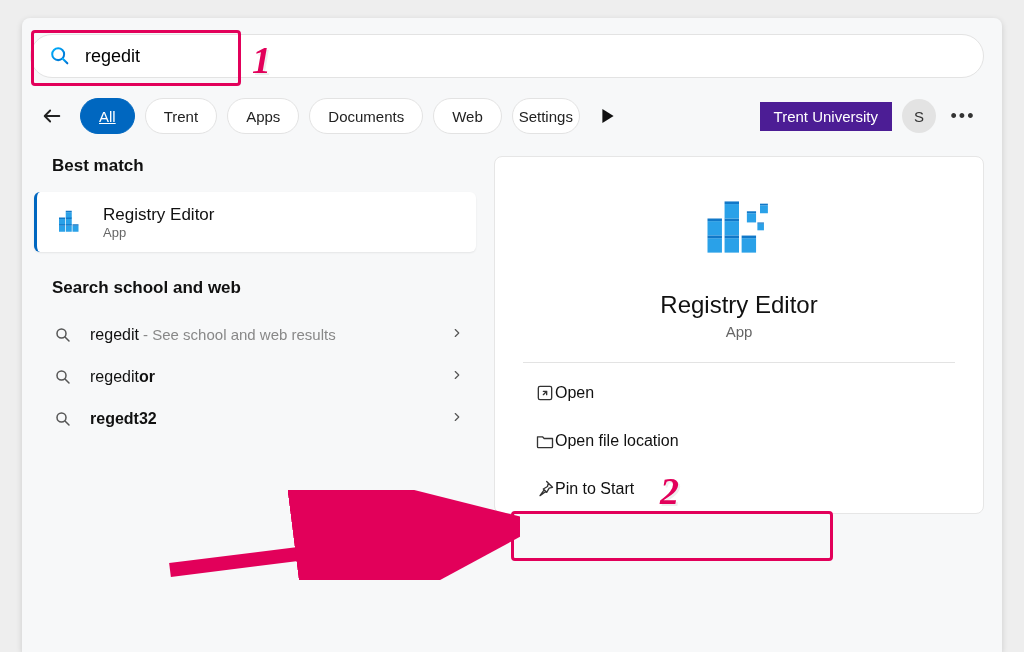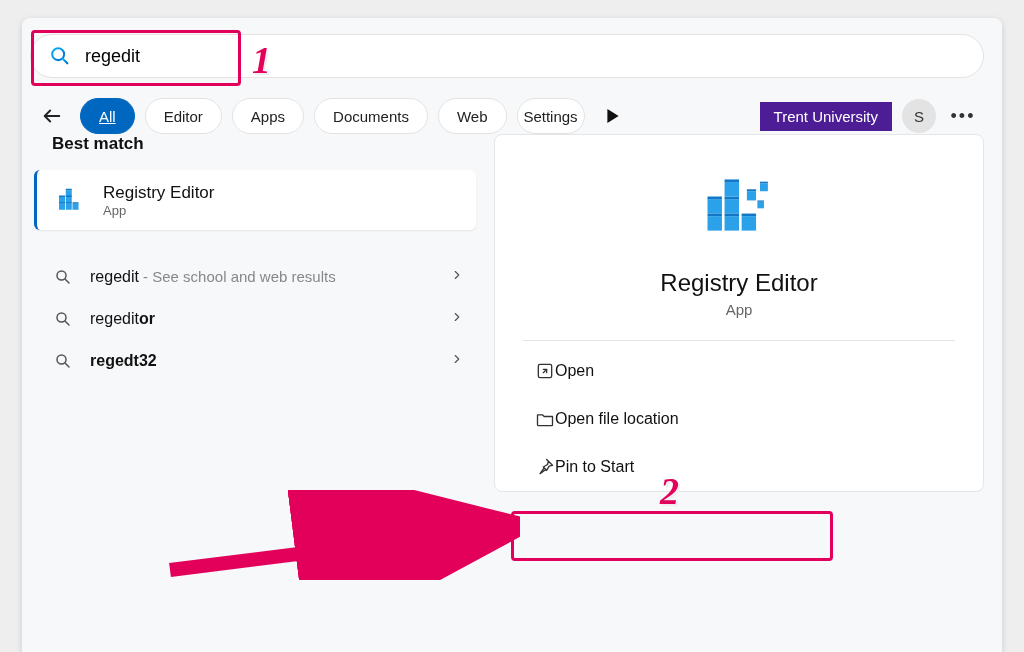--- a/index.html
+++ b/index.html
@@ -23,21 +23,21 @@
   .pill { height: 36px; padding: 0 18px; display:flex; align-items:center; justify-content:center; border-radius: 18px; background:#fff; border:1px solid #e3e3e3; font-size:15px; color:#222; cursor:pointer; white-space:nowrap; overflow:hidden; }
   .pill.active { background:#0067c0; color:#fff; border-color:#0067c0;text-decoration:underline; }
   .tab-settings { width: 68px; }
   .play-btn { width:36px; height:36px; display:flex; align-items:center; justify-content:center; border-radius:18px; cursor:pointer; }
   .tabs-spacer { flex:1; }
   .org-chip { background:#4c1d95; color:#fff; border-radius:0; padding:6px 14px; font-size:15px; }
   .avatar { width:34px; height:34px; border-radius:50%; background:#e3e3e3; color:#333; display:flex; align-items:center; justify-content:center; font-size:15px; }
   .more-btn { width:34px; height:34px; display:flex; align-items:center; justify-content:center; font-size:18px; cursor:pointer; letter-spacing:2px; color:#333; }
 
   
-  .body-cols { display:flex; gap: 14px; }
+  .body-cols { display:flex; margin-top: 22px; gap: 14px; }
   .col-left { width: 450px; }
   .col-right { flex:1; background:#fff; border-radius:8px; border:1px solid #e6e6e6; padding: 30px 28px 0 28px; display:flex; flex-direction:column; align-items:center; }
 
   .section-heading { font-weight:600; font-size:17px; padding-left: 22px; margin-bottom: 16px; color:#111; }
 
   .result-card { background:#fff; border-radius:6px; display:flex; align-items:center; padding:12px 16px; gap:14px; box-shadow:0 1px 2px rgba(0,0,0,0.08); border-left:3px solid #0067c0; margin:0 4px 26px 4px; }
   .result-card .app-icon { width:36px; height:36px; }
   .result-titles .title { font-size:17px; font-weight:400; color:#111; }
   .result-titles .sub { font-size:13px; color:#666; }
 
@@ -82,21 +82,21 @@
     <input class="search-input" value="regedit" placeholder="Type here to search" style="">
   </div>
 
   <div class="tabs-row">
     <div class="back-btn">
       <svg width="22" height="22" viewBox="0 0 24 24">
         <path d="M20 12H5 M10 6l-6 6 6 6" fill="none" stroke="#222" stroke-width="2" stroke-linecap="round" stroke-linejoin="round"></path>
       </svg>
     </div>
     <div class="pill active">All</div>
-    <div class="pill">Editor</div>
+    <div class="pill">Trent</div>
     <div class="pill">Apps</div>
     <div class="pill">Documents</div>
     <div class="pill">Web</div>
     <div class="pill tab-settings">Settings</div>
     <div class="play-btn">
       <svg width="14" height="14" viewBox="0 0 10 10">
           <path d="M1 0l8 5-8 5z" fill="#111"></path>
         </svg>
     </div>
     <div class="tabs-spacer"></div>
@@ -128,20 +128,21 @@
             <rect x="17" y="27" width="8" height="2"></rect>
               <rect x="26" y="27" width="8" height="2"></rect>
           </g>
         </svg>
         <div class="result-titles">
           <div class="title">Registry Editor</div>
           <div class="sub">App</div>
         </div>
       </div>
 
+      <div class="section-heading">Search school and web</div>
 
       <div id="sug-list">
           <div class="sug">
             <svg class="q-icon" viewBox="0 0 24 24">
               <circle cx="10" cy="10" r="6" fill="none" stroke="#555" stroke-width="2"></circle>
               <line x1="15" y1="15" x2="20" y2="20" stroke="#555" stroke-width="2" stroke-linecap="round"></line>
             </svg>
             <span class="text">regedit<span class="hint"> - See school and web results</span></span>
             <svg class="chev" width="14" height="14" viewBox="0 0 24 24">
               <path d="M9 6l6 6-6 6" fill="none" stroke="#555" stroke-width="2" stroke-linecap="round" stroke-linejoin="round"></path>

